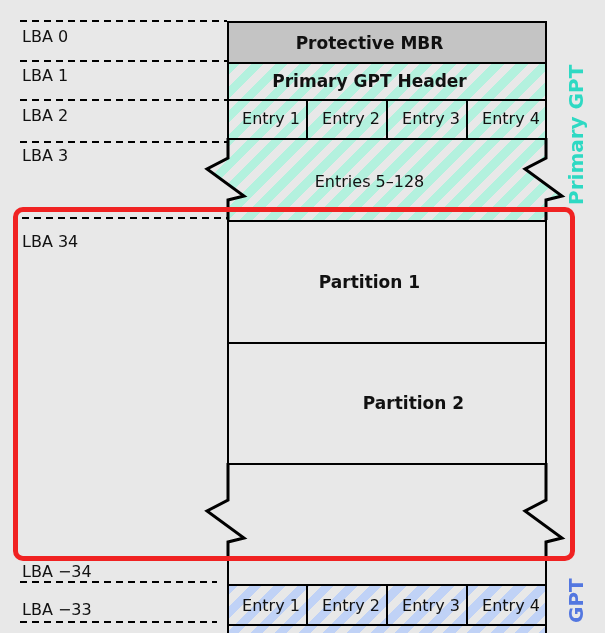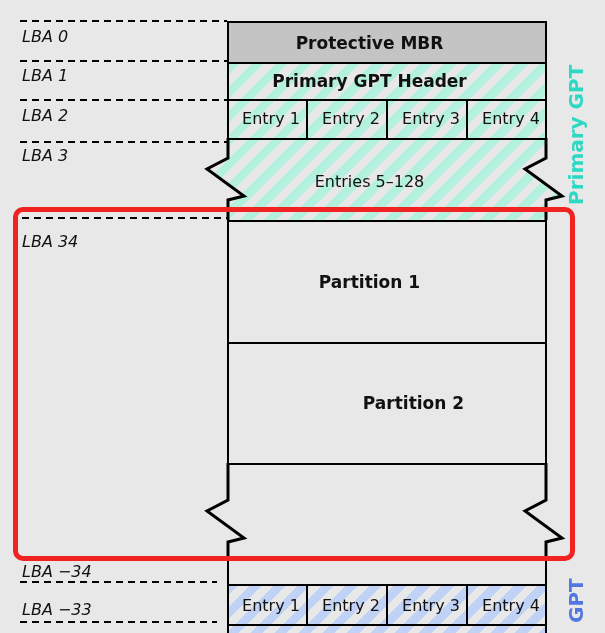--- a/index.html
+++ b/index.html
@@ -32,21 +32,21 @@
   
   .vdiv{position:absolute;width:2px;background:var(--line,#000);}
   
   .dash{position:absolute;height:2px;
     background:repeating-linear-gradient(90deg,#000 0 7px,transparent 7px 12px);}
   
   .lbl{position:absolute;font-size:16px;line-height:20px;white-space:nowrap;}
   .box-lbl{left:228px;width:283px;text-align:center;}
   .bold{font-weight:bold;font-size:17px;}
   .cell-lbl{width:88px;text-align:center;}
-  .lba{left:22px;font-style:italic;}
+  .lba{left:22px;}
   
   .vlabel{position:absolute;writing-mode:vertical-rl;transform:rotate(180deg);
     font-weight:bold;font-size:20px;display:flex;align-items:center;justify-content:center;}
   #primary-side{left:562px;top:62px;width:28px;height:146px;color:var(--primary_label,#2ed9c3);}
   #secondary-side{left:562px;top:578px;width:28px;height:46px;color:var(--backup_label,#5377e0);}
   #secondary-partial{left:562px;top:629px;width:28px;height:30px;color:var(--backup_label,#5377e0);}
   
   #highlight{left:13px;top:207px;width:562px;height:354px;box-sizing:border-box;
     border:5px solid var(--highlight,#f02222);border-radius:10px;}
 </style>

